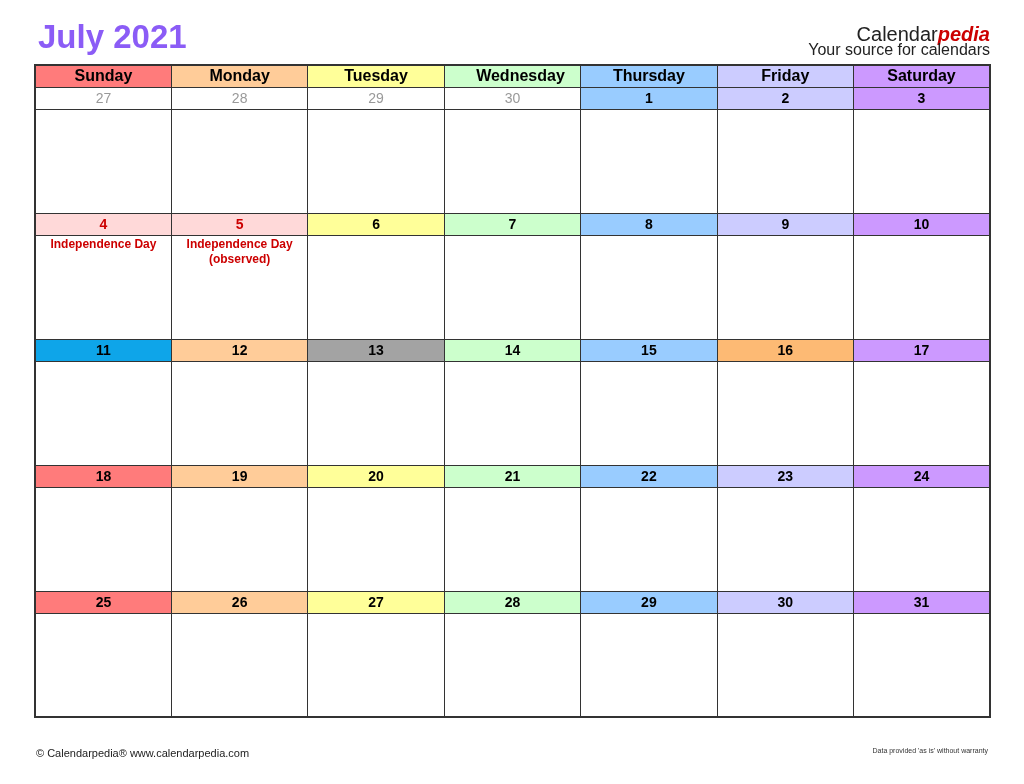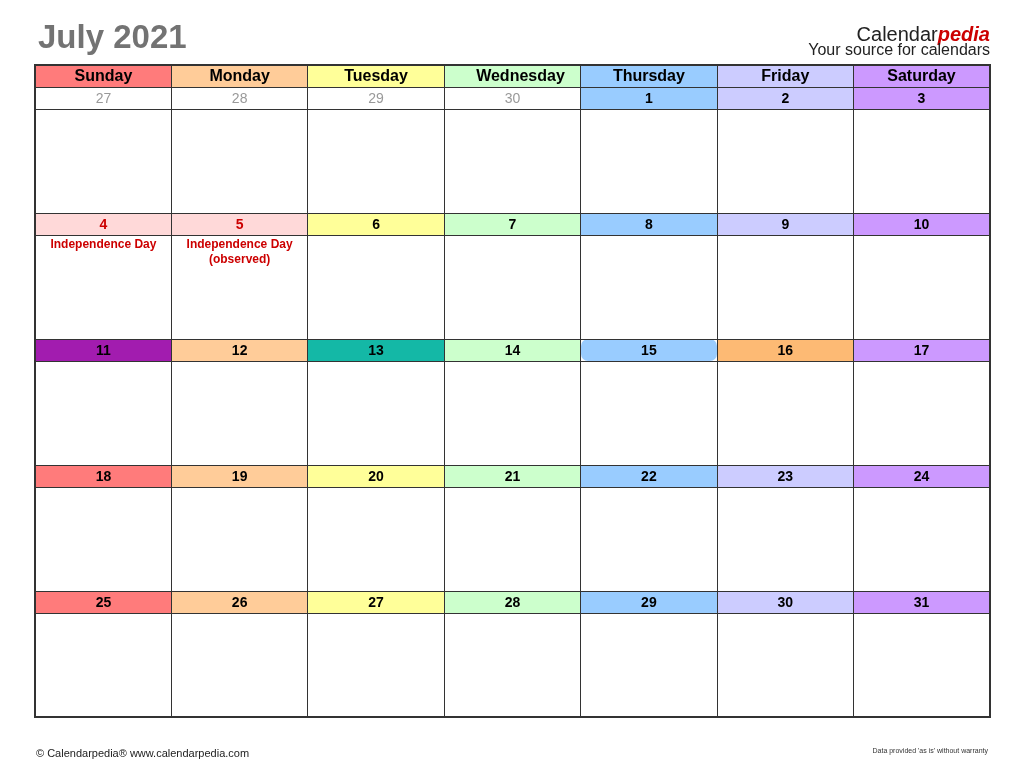--- a/index.html
+++ b/index.html
@@ -1,17 +1,17 @@
 <!DOCTYPE html>
 <html><head>
 <meta charset="utf-8">
 <style>
   * { box-sizing: border-box; margin: 0; padding: 0; }
   body { width: 1024px; height: 784px; background: #fff; position: relative; font-family: "Liberation Sans", sans-serif; overflow: hidden; }
-  .title { position: absolute; left: 38px; top: 18px; font-size: 33px; font-weight: bold; color: #737373; }
+  .title { position: absolute; left: 38px; top: 18px; font-size: 33px; font-weight: bold; color: #8b5cf6; }
   .brand { position: absolute; right: 34px; top: 24px; text-align: right; }
   .brand-name { font-size: 20px; color: #222; line-height: 20px; }
   .brand-name b { color: #cc0000; font-style: italic; }
   .brand-tag { font-size: 16px; color: #222; line-height: 12px; }
   .grid { position: absolute; left: 34px; top: 64px; width: 957px; border: 2px solid #333; border-collapse: collapse; table-layout: fixed; }
   .grid td, .grid th { border: 1.5px solid #333; text-align: center; }
   .grid th { height: 22px; font-size: 16px; font-weight: bold; color: #000; }
   .date { height: 22px; font-size: 14px; font-weight: bold; color: #000; }
   .date.other { background: #fff; color: #999; font-weight: normal; }
   .date.hol { color: #cc0000; }
@@ -76,25 +76,25 @@
         <td class="body">
           <div class="note">Independence Day<br>(observed)</div>
         </td>
         <td class="body"></td>
         <td class="body"></td>
         <td class="body"></td>
         <td class="body"></td>
         <td class="body"></td>
       </tr>
       <tr>
-        <td class="date" style="background: #a21caf;">11</td>
+        <td class="date" style="background: #0ea5e9;">11</td>
         <td class="date" style="background: rgb(255, 204, 153);">12</td>
-        <td class="date" style="background: #14b8a6;">13</td>
+        <td class="date" style="background: #a3a3a3;">13</td>
         <td class="date" style="background: rgb(204, 255, 204);">14</td>
-        <td class="date" style="background: rgb(153, 204, 255); border-radius: 7px;">15</td>
+        <td class="date" style="background: rgb(153, 204, 255);">15</td>
         <td class="date" style="background: #fdba74;">16</td>
         <td class="date" style="background: rgb(204, 153, 255);">17</td>
       </tr>
       <tr>
         <td class="body"></td>
         <td class="body"></td>
         <td class="body"></td>
         <td class="body"></td>
         <td class="body"></td>
         <td class="body"></td>

